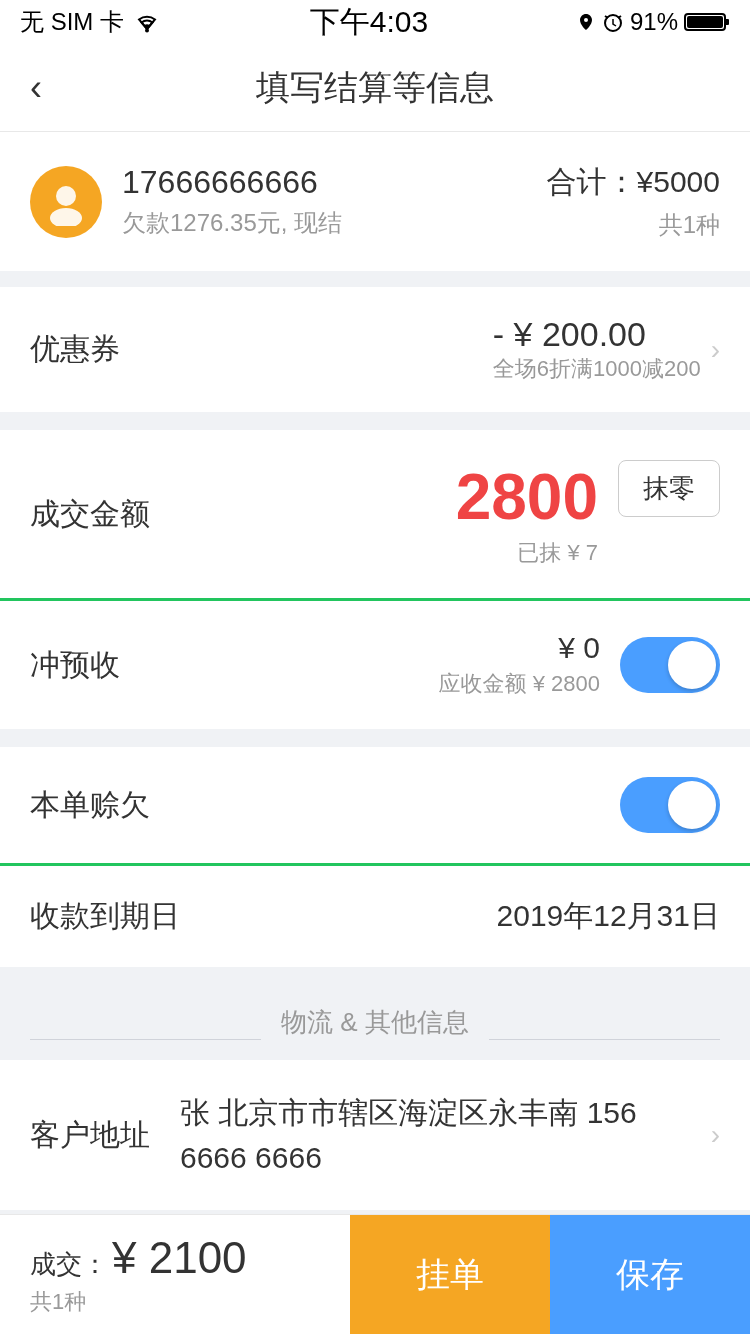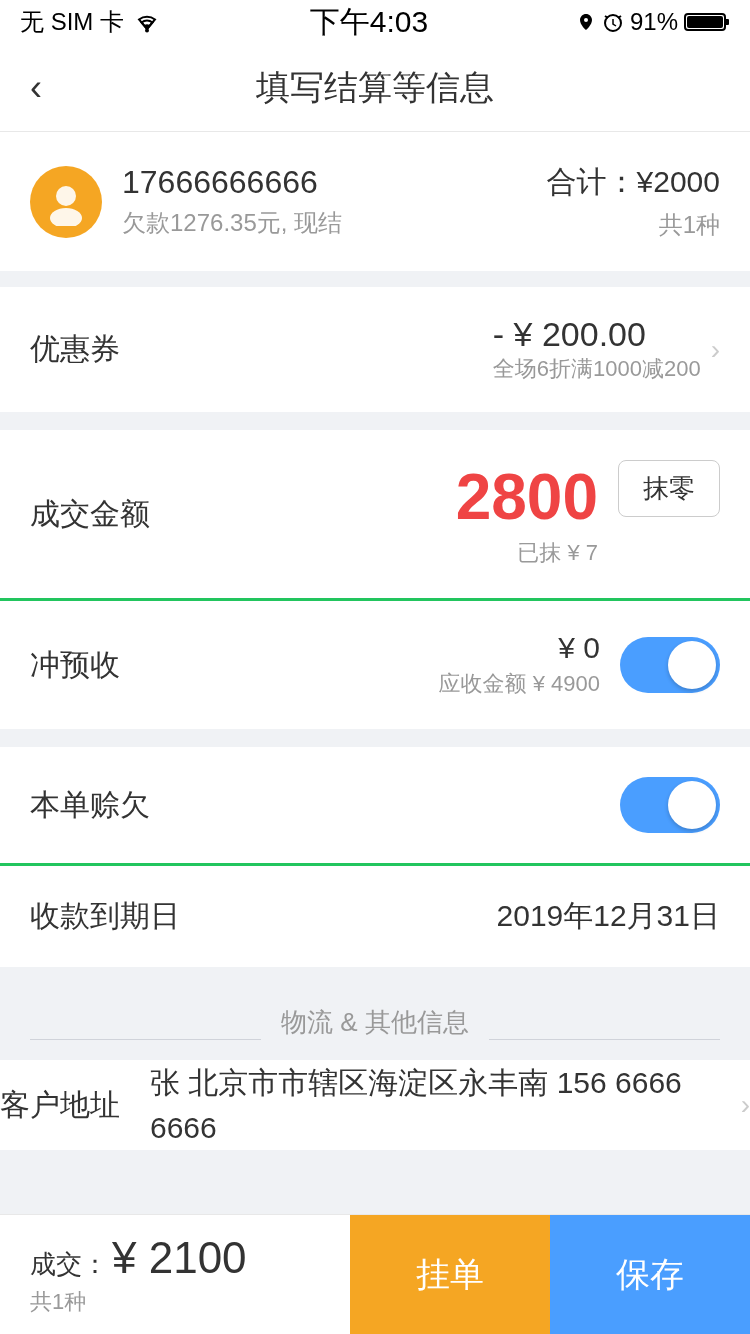--- a/index.html
+++ b/index.html
@@ -184,20 +184,21 @@
     .divider-line {
       flex: 1;
       height: 1px;
       background: #d0d3da;
     }
     .divider-text { font-size: 26px; color: #999; }
 
     
     .address-row {
       background: #fff;
+      padding: 30px;
       display: flex;
       align-items: center;
       justify-content: space-between;
     }
     .address-label { font-size: 30px; color: #333; white-space: nowrap; margin-right: 30px; }
     .address-value { font-size: 30px; color: #333; flex: 1; line-height: 1.5; }
     .address-arrow { font-size: 28px; color: #ccc; margin-left: 10px; }
 
     
     .footer-area {
@@ -293,21 +294,21 @@
           <circle cx="24" cy="18" r="10" fill="#fff" opacity="0.9"></circle>
           <ellipse cx="24" cy="40" rx="16" ry="10" fill="#fff" opacity="0.9"></ellipse>
         </svg>
       </div>
       <div class="user-info">
         <div class="user-phone">17666666666</div>
         <div class="user-debt">欠款1276.35元, 现结</div>
       </div>
     </div>
     <div class="user-right">
-      <div class="user-total">合计：¥2000</div>
+      <div class="user-total">合计：¥5000</div>
       <div class="user-count">共1种</div>
     </div>
   </div>
 
   <div class="coupon-row">
     <span class="coupon-label">优惠券</span>
     <div class="coupon-right">
       <div>
         <div class="coupon-amount">- ¥ 200.00</div>
         <div class="coupon-desc">全场6折满1000减200</div>
@@ -328,21 +329,21 @@
         </div>
         <button class="round-btn">抹零</button>
       </div>
     </div>
 
     <div class="form-row">
       <span class="row-label">冲预收</span>
       <div class="row-right">
         <div class="amount-block">
           <div class="amount-main">¥ 0</div>
-          <div class="amount-sub">应收金额 ¥ 4900</div>
+          <div class="amount-sub">应收金额 ¥ 2800</div>
         </div>
         <div class="toggle">
           <div class="toggle-track">
             <div class="toggle-thumb"></div>
           </div>
         </div>
       </div>
     </div>
   </div>
 

